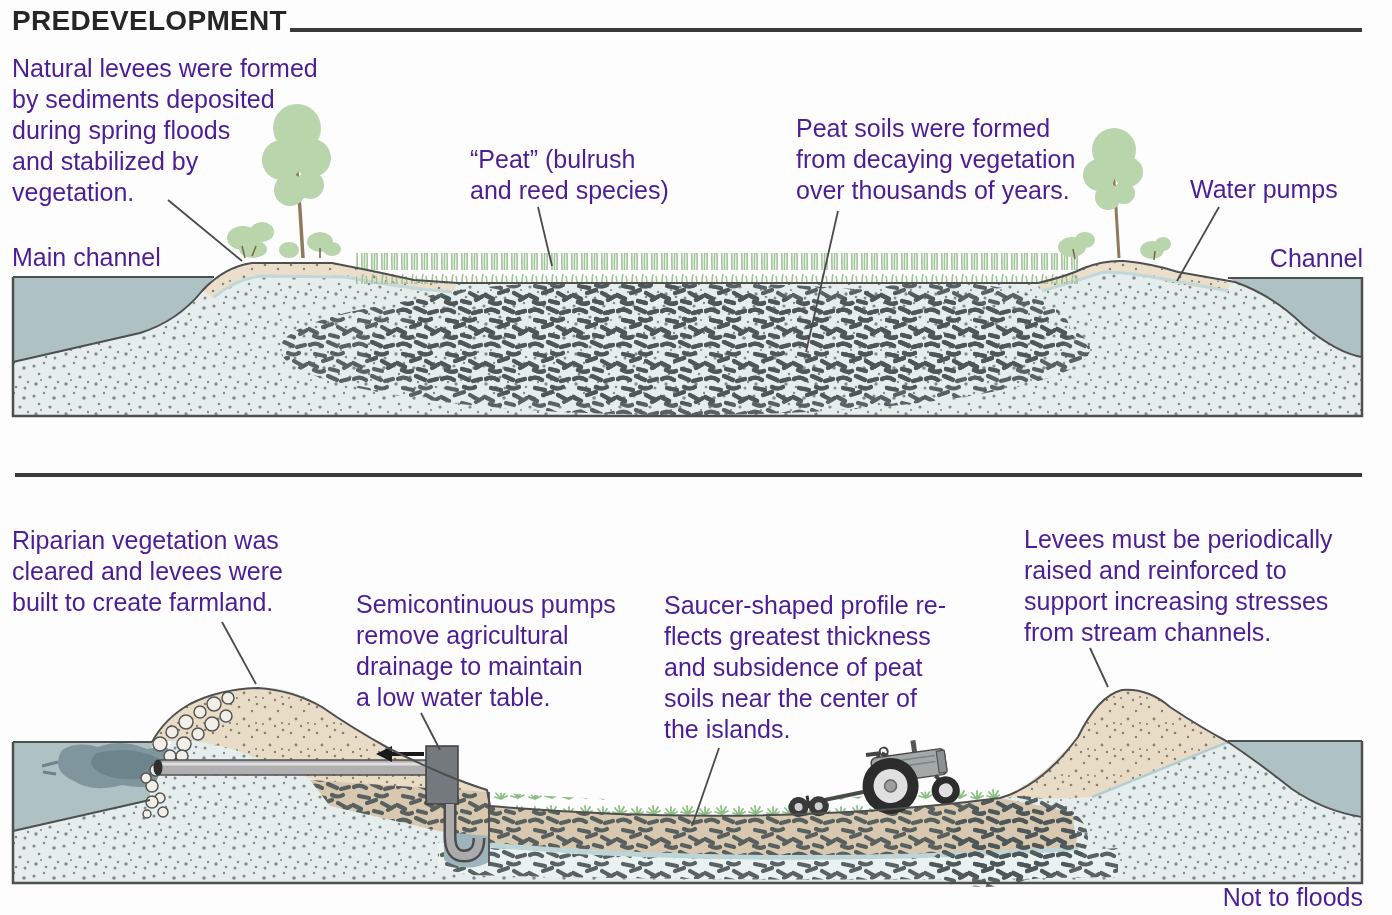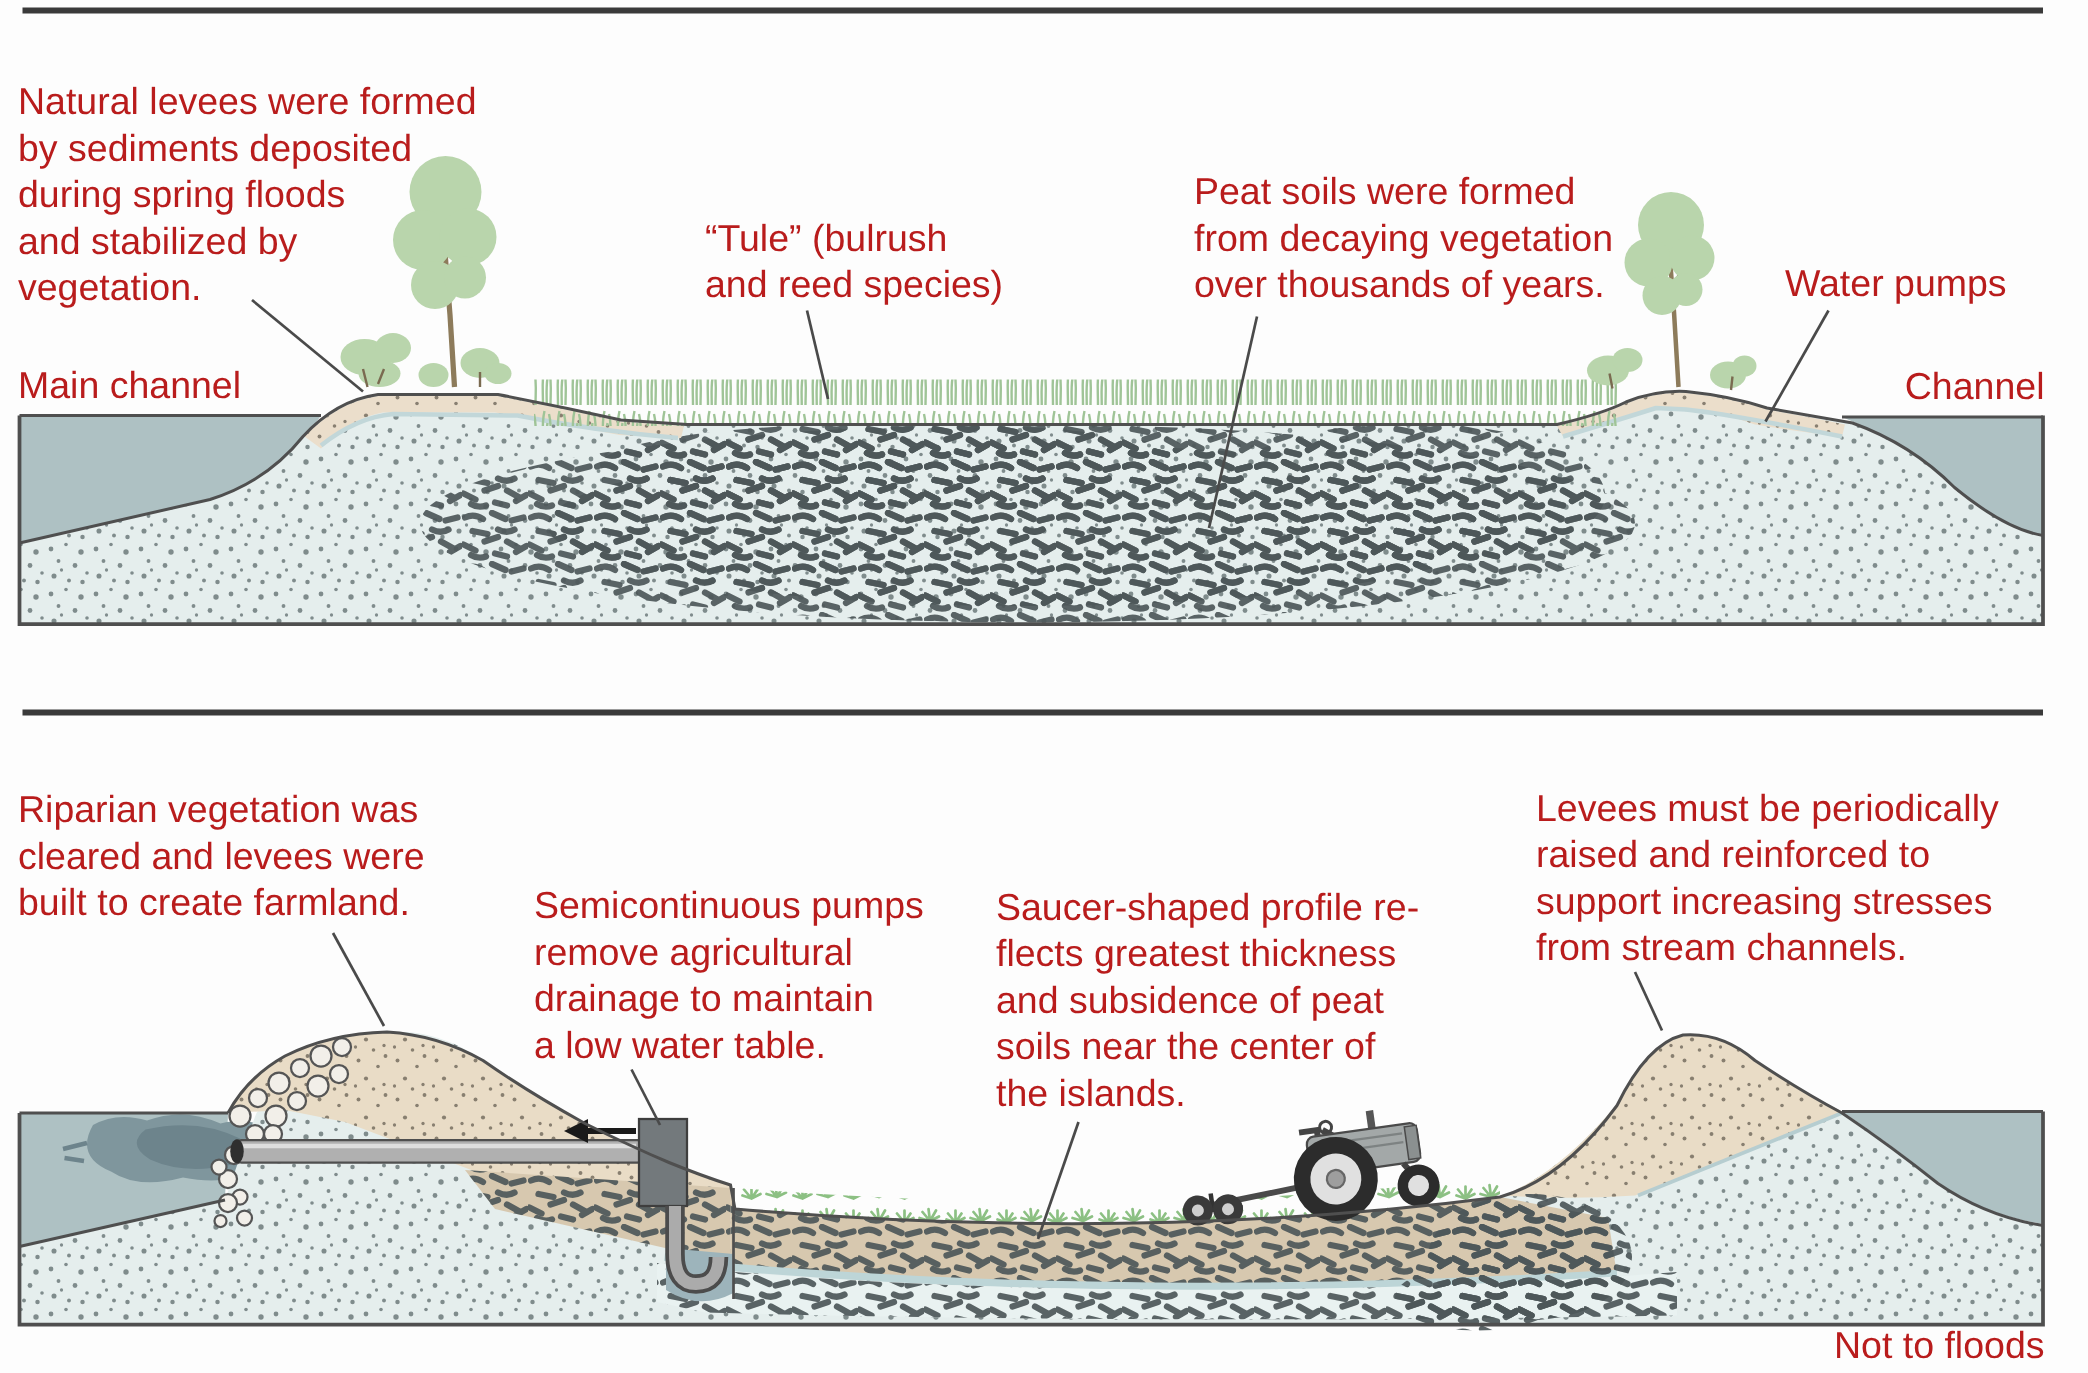--- a/index.html
+++ b/index.html
@@ -1,21 +1,21 @@
 <!DOCTYPE html>
 <html><head>
 <meta charset="utf-8">
 <style>
   html,body{margin:0;padding:0;}
   body{
     width:1392px;height:915px;position:relative;background:#fdfdfd;
     font-family:"Liberation Sans",sans-serif;overflow:hidden;
   }
   svg.scene{position:absolute;left:0;top:0;z-index:1;}
-  .txt{position:absolute;z-index:2;color:#b91c1c;font-size:25px;line-height:31px;white-space:pre-line;}
+  .txt{position:absolute;z-index:2;color:#4c1d95;font-size:25px;line-height:31px;white-space:pre-line;}
   .title-row{position:absolute;z-index:2;left:12px;width:1350px;display:flex;align-items:flex-end;}
   .title{font-size:28px;font-weight:bold;color:#262626;letter-spacing:.3px;white-space:nowrap;}
   .title-rule{flex:1;border-bottom:4px solid #3a3a3a;margin:0 0 5px 3px;}
   #t-pre{top:5px;}
   #t-post{top:473px;}
   #ann-natural{left:12px;top:53px;}
   #lbl-main-channel{left:12px;top:242px;}
   #ann-tule{left:470px;top:144px;}
   #ann-peat{left:760px;top:113px;margin-left:36px;}
   #lbl-water-table{left:1190px;top:174px;}
@@ -23,29 +23,30 @@
   #ann-riparian{left:12px;top:525px;}
   #ann-pumps{left:356px;top:589px;}
   #ann-saucer{left:664px;top:590px;}
   #ann-levees{left:1024px;top:524px;}
   #lbl-scale{right:29px;top:882px;}
 </style>
 </head>
 <body>
 
 <div class="title-row" id="t-pre">
+  <span class="title">PREDEVELOPMENT</span>
   <span class="title-rule"></span>
 </div>
 <div class="txt" id="ann-natural">Natural levees were formed
 by sediments deposited
 during spring floods
 and stabilized by
 vegetation.</div>
 <div class="txt" id="lbl-main-channel">Main channel</div>
-<div class="txt" id="ann-tule">“Tule” (bulrush
+<div class="txt" id="ann-tule">“Peat” (bulrush
 and reed species)</div>
 <div class="txt" id="ann-peat">Peat soils were formed
 from decaying vegetation
 over thousands of years.</div>
 <div class="txt" id="lbl-water-table">Water pumps</div>
 <div class="txt" id="lbl-channel">Channel</div>
 
 <div class="title-row" id="t-post">
   <span class="title-rule"></span>
 </div>

